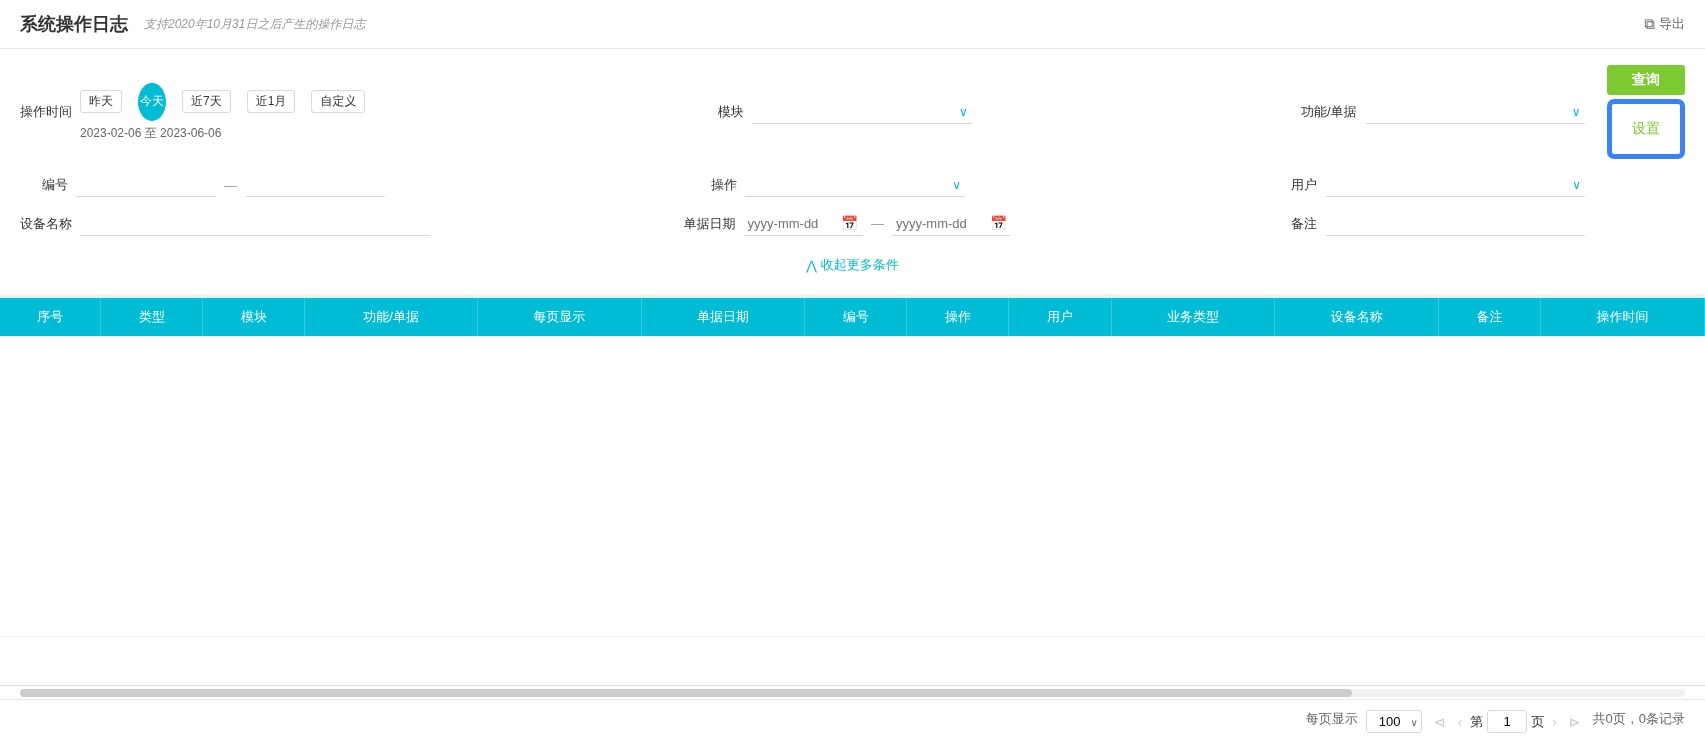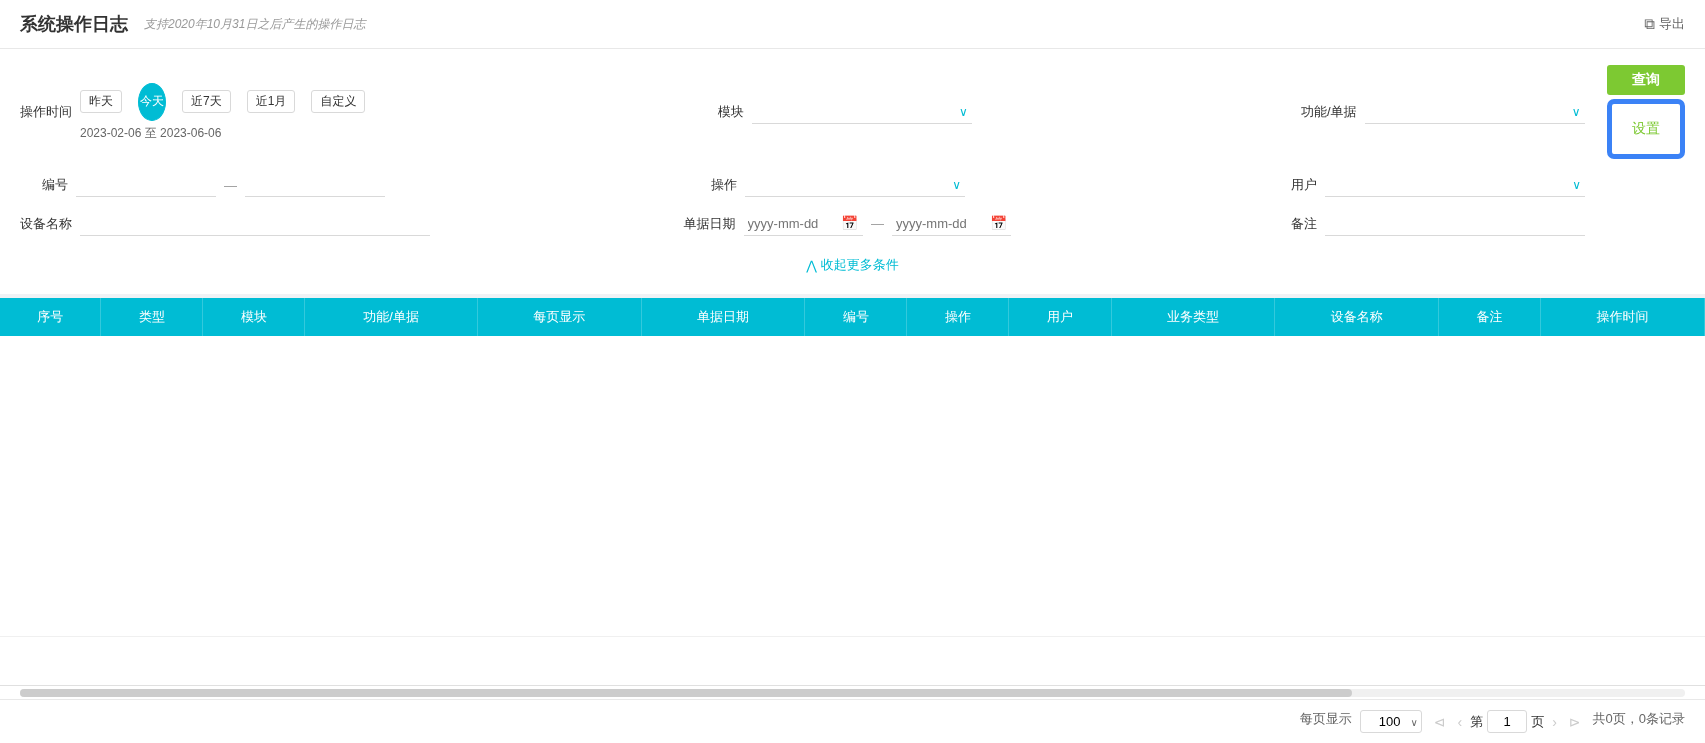--- a/index.html
+++ b/index.html
@@ -258,21 +258,21 @@
       justify-content: flex-end;
       gap: 8px;
     }
     .page-size-label {
       color: #666;
       font-size: 13px;
     }
     .page-size-select {
       border: 1px solid #d9d9d9;
       border-radius: 3px;
-      padding: 3px 20px 3px 18px;
+      padding: 3px 20px 3px 12px;
       font-size: 13px;
       background: #fff;
       cursor: pointer;
       appearance: none;
       position: relative;
     }
     .page-size-wrapper {
       position: relative;
       display: inline-flex;
       align-items: center;

